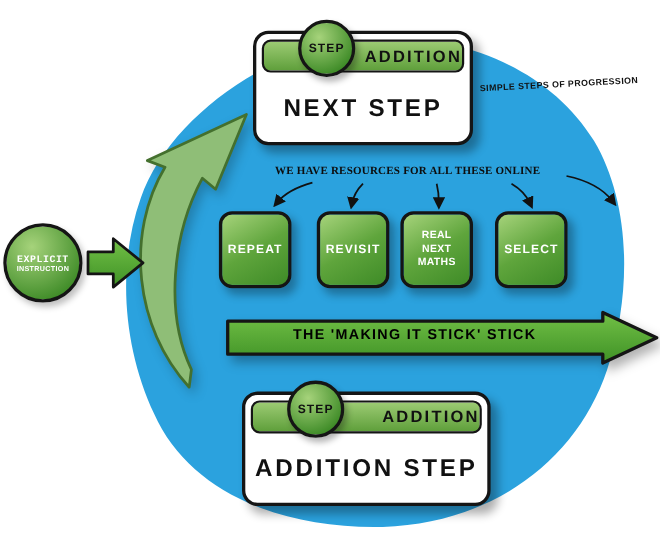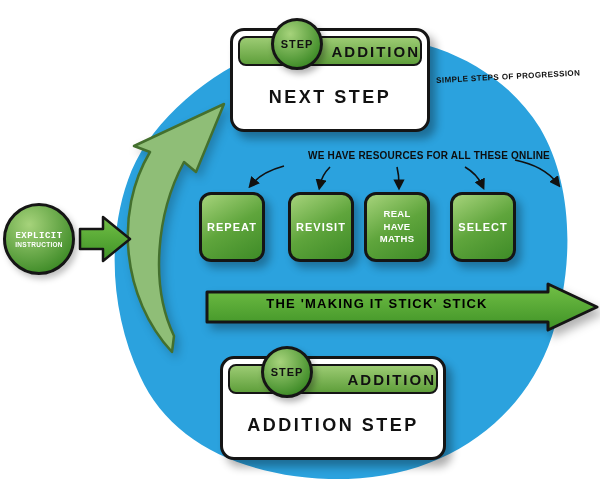--- a/index.html
+++ b/index.html
@@ -22,21 +22,21 @@
   .card-current{left:220px;top:356px;width:226px;height:104px;}
   .card-header{
     margin:5px 5px 0 5px;height:30px;
     border:2.5px solid #151515;border-radius:8px;
     background:linear-gradient(180deg,var(--card_header_light),var(--card_header_dark));
     display:flex;align-items:center;justify-content:flex-end;
     font-weight:700;font-size:15px;letter-spacing:2px;color:#111;
   }
   .card-body{
     flex:1;display:flex;align-items:center;justify-content:center;
-    font-weight:700;font-size:18px;letter-spacing:2.5px;color:#111;
+    font-weight:700;font-size:22px;letter-spacing:2.5px;color:#111;
   }
   .badge{
     position:absolute;left:-10px;top:-13px;width:52px;height:52px;
     border:3px solid #151515;border-radius:50%;
     background:radial-gradient(circle at 35% 28%,var(--tile_light),var(--tile_dark) 78%);
     display:flex;align-items:center;justify-content:center;
     font-weight:700;font-size:11px;letter-spacing:1px;color:#111;
     box-shadow:3px 4px 6px rgba(0,0,0,.3);
     margin-left:48px;
   }
@@ -63,22 +63,22 @@
   }
   .explicit .l1{font-weight:700;font-size:9px;letter-spacing:.5px;font-family:Liberation Mono, monospace;}
   .explicit .l2{font-weight:700;font-size:6.5px;letter-spacing:.3px;}
 
   
   .simple-steps{
     left:436px;top:76px;white-space:nowrap;font-size:8px;letter-spacing:.4px;
     transform:rotate(-3deg);transform-origin:left top;color:#111;
   }
   .resources{
-    left:250px;top:150px;width:300px;text-align:right;white-space:nowrap;
-    font-size:10px;letter-spacing:.2px;color:#0d0d0d;
+    left:250px;top:150px;width:300px;text-align:left;white-space:nowrap;
+    font-size:10px;letter-spacing:.2px;color:#0d0d0d;font-family:Liberation Serif, serif;
   }
   .banner-text{
     left:206px;top:296px;width:342px;text-align:center;white-space:nowrap;
     font-size:13px;letter-spacing:1.2px;color:#000000;
   }
 
   
   .swoosh{filter:drop-shadow(4px 5px 5px rgba(0,0,0,.22));}
   .stick{filter:drop-shadow(5px 6px 5px rgba(0,0,0,.3));}
 </style>
@@ -136,21 +136,21 @@
     <div class="badge">STEP</div>
   </div>
 
   <div class="tile" style="left:199px">
     <span>REPEAT</span>
   </div>
   <div class="tile" style="left:288px">
     <span>REVISIT</span>
   </div>
   <div class="tile small" style="left:364px">
-    <span>REAL HAVE MATHS</span>
+    <span>REAL NEXT MATHS</span>
   </div>
   <div class="tile" style="left:450px">
     <span>SELECT</span>
   </div>
 
   <div class="txt simple-steps">SIMPLE STEPS OF PROGRESSION</div>
   <div class="txt resources">WE HAVE RESOURCES FOR ALL THESE ONLINE</div>
   <div class="txt banner-text">THE 'MAKING IT STICK' STICK</div>
 
 </div>

